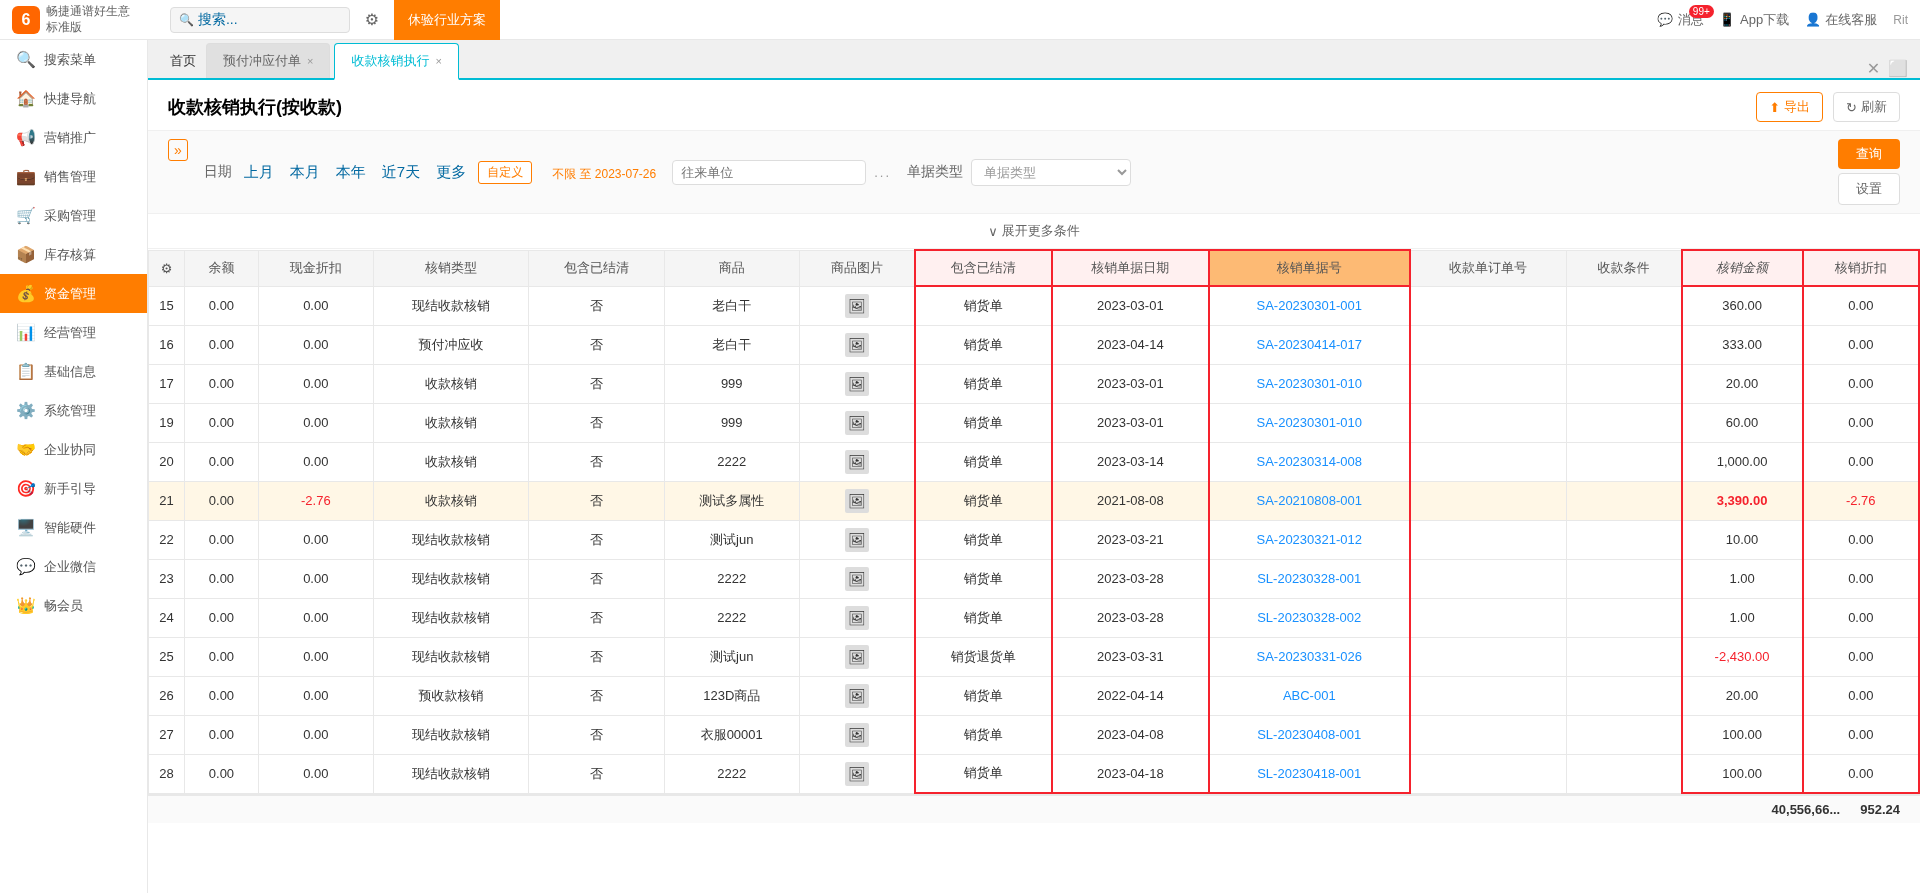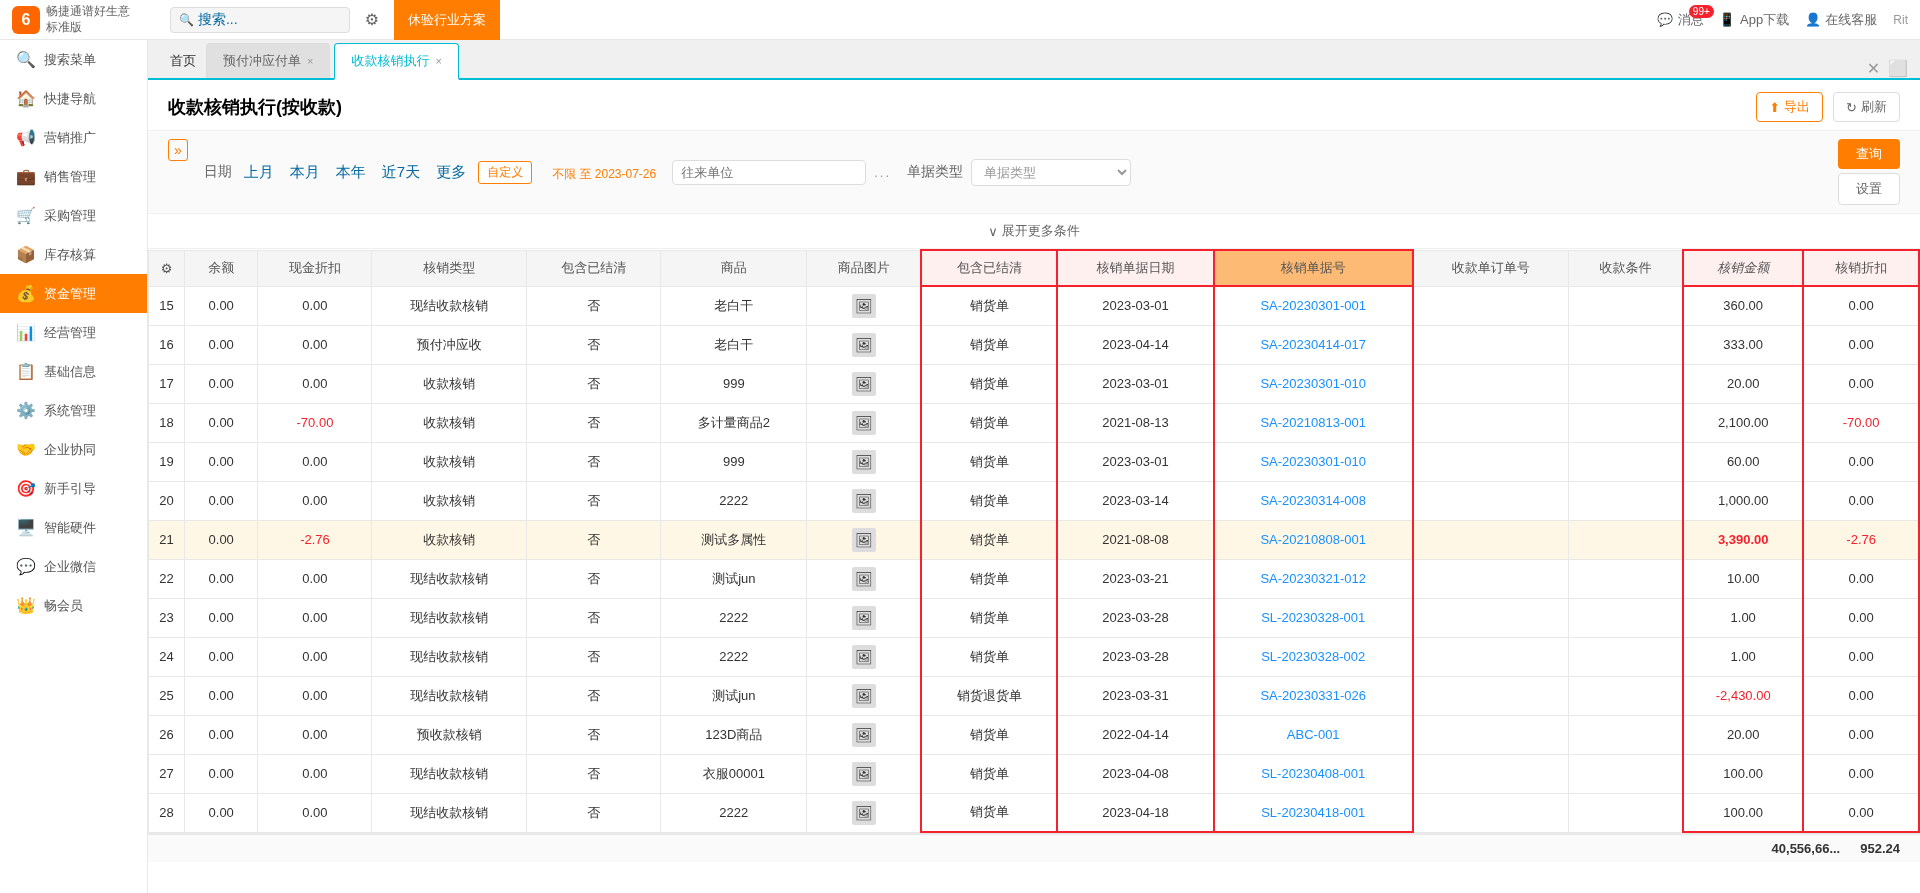--- a/index.html
+++ b/index.html
@@ -320,36 +320,20 @@
                 <td style="text-align: center;"><span style="display: inline-block; width: 24px; height: 24px; background: rgb(221, 221, 221); border-radius: 2px; font-size: 14px; line-height: 24px;">🖼</span></td>
                 <td style="border-left: 2px solid rgb(245, 34, 45); border-right: 2px solid rgb(245, 34, 45);">销货单</td>
                 <td style="border-left: 2px solid rgb(245, 34, 45); border-right: 2px solid rgb(245, 34, 45);">2023-03-01</td>
                 <td style="border-left: 2px solid rgb(245, 34, 45); border-right: 2px solid rgb(245, 34, 45);"><a class="link" href="#">SA-20230301-010</a></td>
                 <td></td>
                 <td></td>
                 <td style="border-left: 2px solid rgb(245, 34, 45); border-right: 2px solid rgb(245, 34, 45);">20.00</td>
                 <td style="border-left: 2px solid rgb(245, 34, 45); border-right: 2px solid rgb(245, 34, 45);">0.00</td>
               </tr>
               <tr>
-                <td>18</td>
-                <td>0.00</td>
-                <td class="text-red">-70.00</td>
-                <td>收款核销</td>
-                <td>否</td>
-                <td>多计量商品2</td>
-                <td style="text-align: center;"><span style="display: inline-block; width: 24px; height: 24px; background: rgb(221, 221, 221); border-radius: 2px; font-size: 14px; line-height: 24px;">🖼</span></td>
-                <td style="border-left: 2px solid rgb(245, 34, 45); border-right: 2px solid rgb(245, 34, 45);">销货单</td>
-                <td style="border-left: 2px solid rgb(245, 34, 45); border-right: 2px solid rgb(245, 34, 45);">2021-08-13</td>
-                <td style="border-left: 2px solid rgb(245, 34, 45); border-right: 2px solid rgb(245, 34, 45);"><a class="link" href="#">SA-20210813-001</a></td>
-                <td></td>
-                <td></td>
-                <td style="border-left: 2px solid rgb(245, 34, 45); border-right: 2px solid rgb(245, 34, 45);">2,100.00</td>
-                <td class="text-red" style="border-left: 2px solid rgb(245, 34, 45); border-right: 2px solid rgb(245, 34, 45);">-70.00</td>
-              </tr>
-              <tr>
                 <td>19</td>
                 <td>0.00</td>
                 <td>0.00</td>
                 <td>收款核销</td>
                 <td>否</td>
                 <td>999</td>
                 <td style="text-align: center;"><span style="display: inline-block; width: 24px; height: 24px; background: rgb(221, 221, 221); border-radius: 2px; font-size: 14px; line-height: 24px;">🖼</span></td>
                 <td style="border-left: 2px solid rgb(245, 34, 45); border-right: 2px solid rgb(245, 34, 45);">销货单</td>
                 <td style="border-left: 2px solid rgb(245, 34, 45); border-right: 2px solid rgb(245, 34, 45);">2023-03-01</td>
                 <td style="border-left: 2px solid rgb(245, 34, 45); border-right: 2px solid rgb(245, 34, 45);"><a class="link" href="#">SA-20230301-010</a></td>

